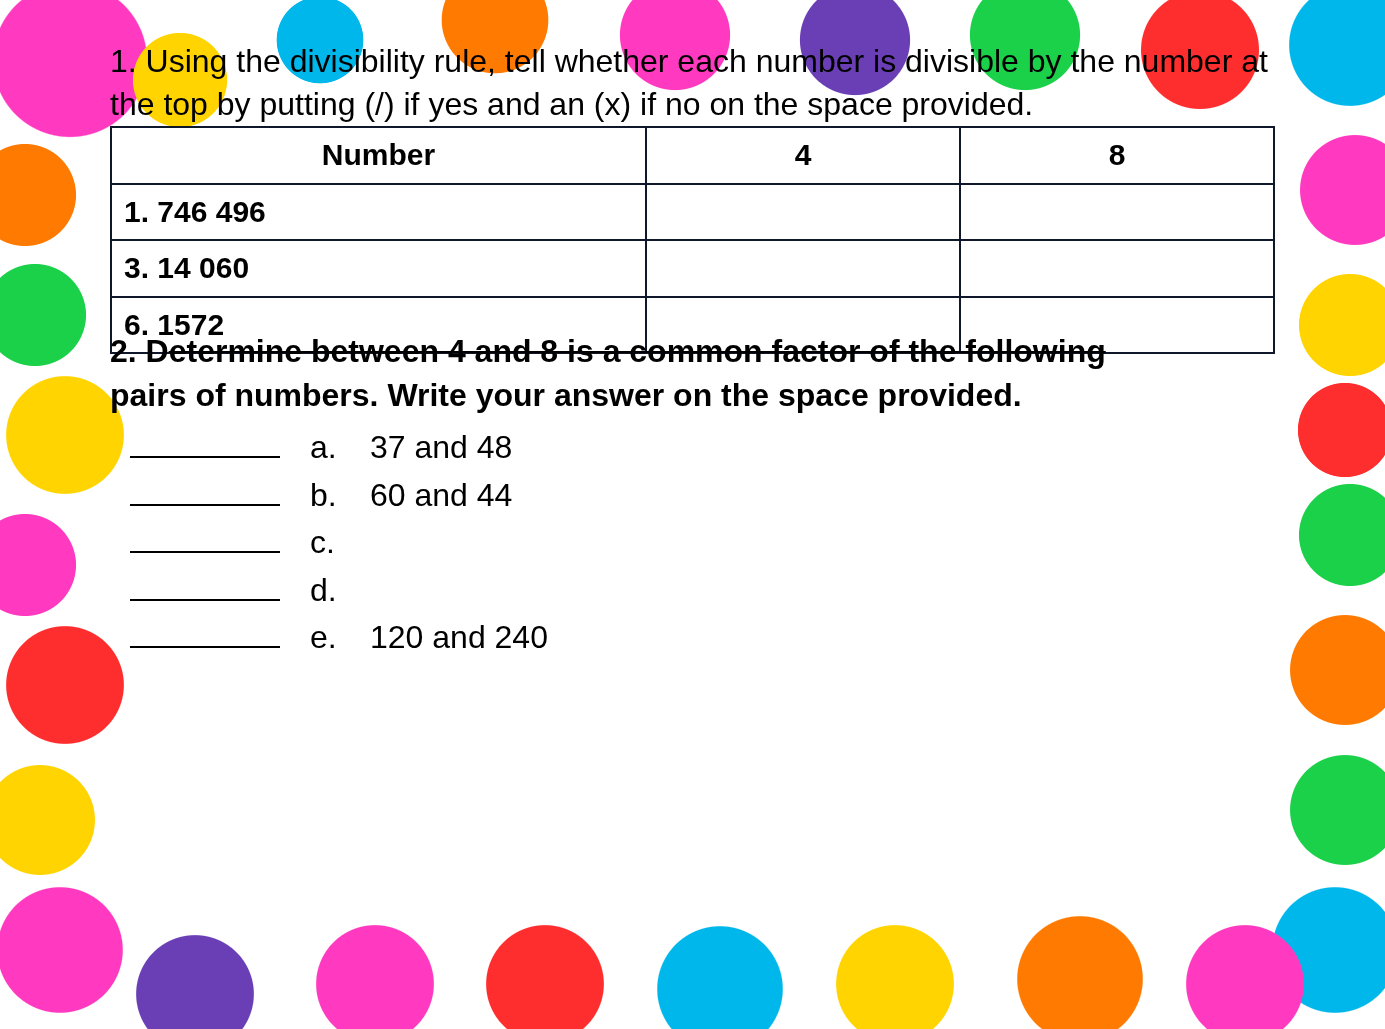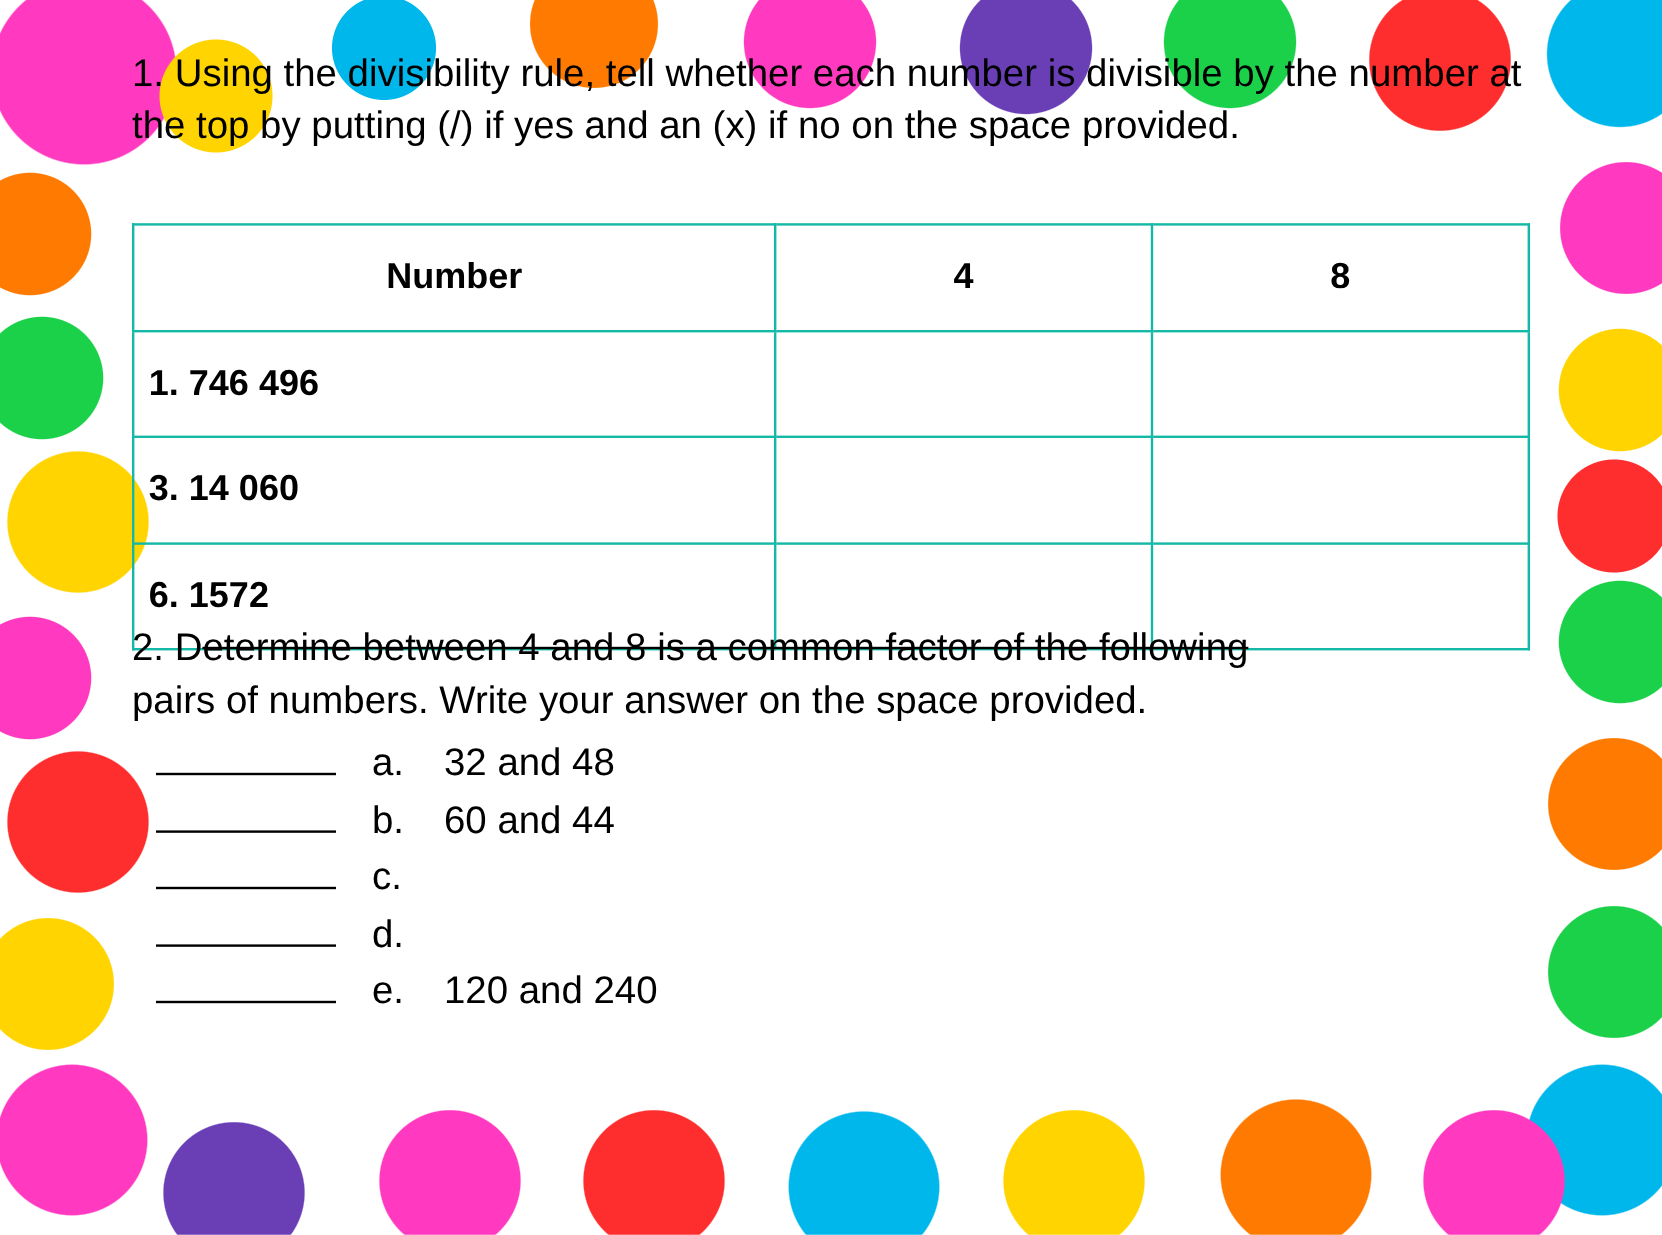--- a/index.html
+++ b/index.html
@@ -26,47 +26,47 @@
   }
   .content {
     position: relative;
     z-index: 1;
     padding: 40px 110px 20px 110px;
     font-size: 32px;
     color: #000;
     line-height: 1.35;
   }
   .q1-text {
-    margin-bottom: 60px;
   }
   table {
     border-collapse: collapse;
     width: 100%;
     font-size: 30px;
     font-weight: bold;
     background: transparent;
   }
   th, td {
-    border: 2px solid #14b8a6;
-    padding: 23px 12px;
+    border: 2px solid #0f172a;
+    padding: 7px 12px;
     text-align: left;
     height: 52px;
   }
   th.center, td.center { text-align: center; }
   th { font-weight: bold; }
   .overlap-row td {
     position: relative;
   }
   .q2-wrap {
     position: relative;
     margin-top: -24px;
     font-size: 32px;
   }
   .q2-text {
     position: relative;
+    font-weight: bold;
   }
   .strike {
     text-decoration: line-through;
     text-decoration-thickness: 2px;
   }
   .pairs {
     margin-top: 6px;
     margin-left: 20px;
   }
   .pair-row {
@@ -162,21 +162,21 @@
   <div class="q2-wrap">
     <div class="q2-text">
       <span>2. D</span><span class="strike">etermine between 4 and 8 is a common factor of the following</span><br>
       <span>pairs of numbers. Write your answer on the space provided.</span>
     </div>
 
     <div class="pairs">
       <div class="pair-row">
         <span class="blank"></span>
         <span class="pair-label">a.</span>
-        <span>32 and 48</span>
+        <span>37 and 48</span>
       </div>
       <div class="pair-row">
         <span class="blank"></span>
         <span class="pair-label">b.</span>
         <span>60 and 44</span>
       </div>
       <div class="pair-row">
         <span class="blank"></span>
         <span class="pair-label">c.</span>
       </div>

